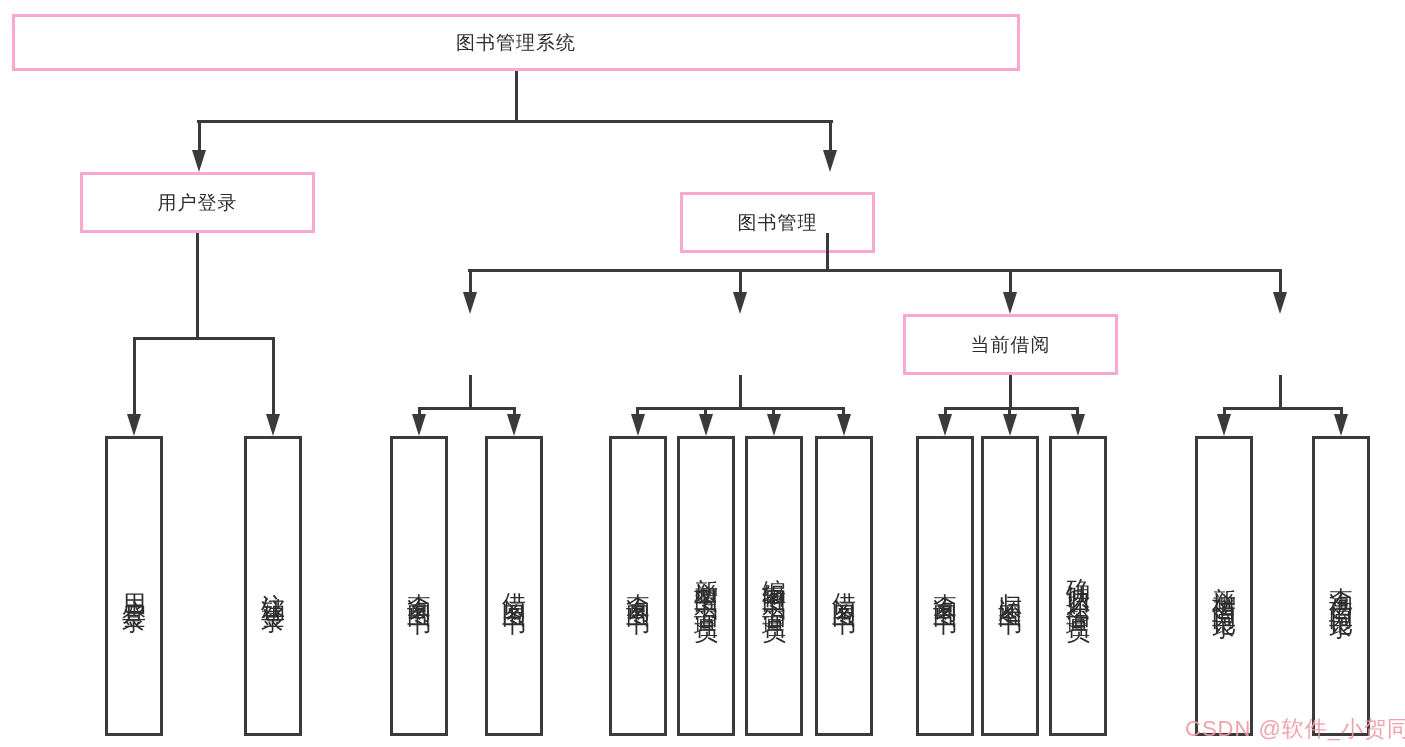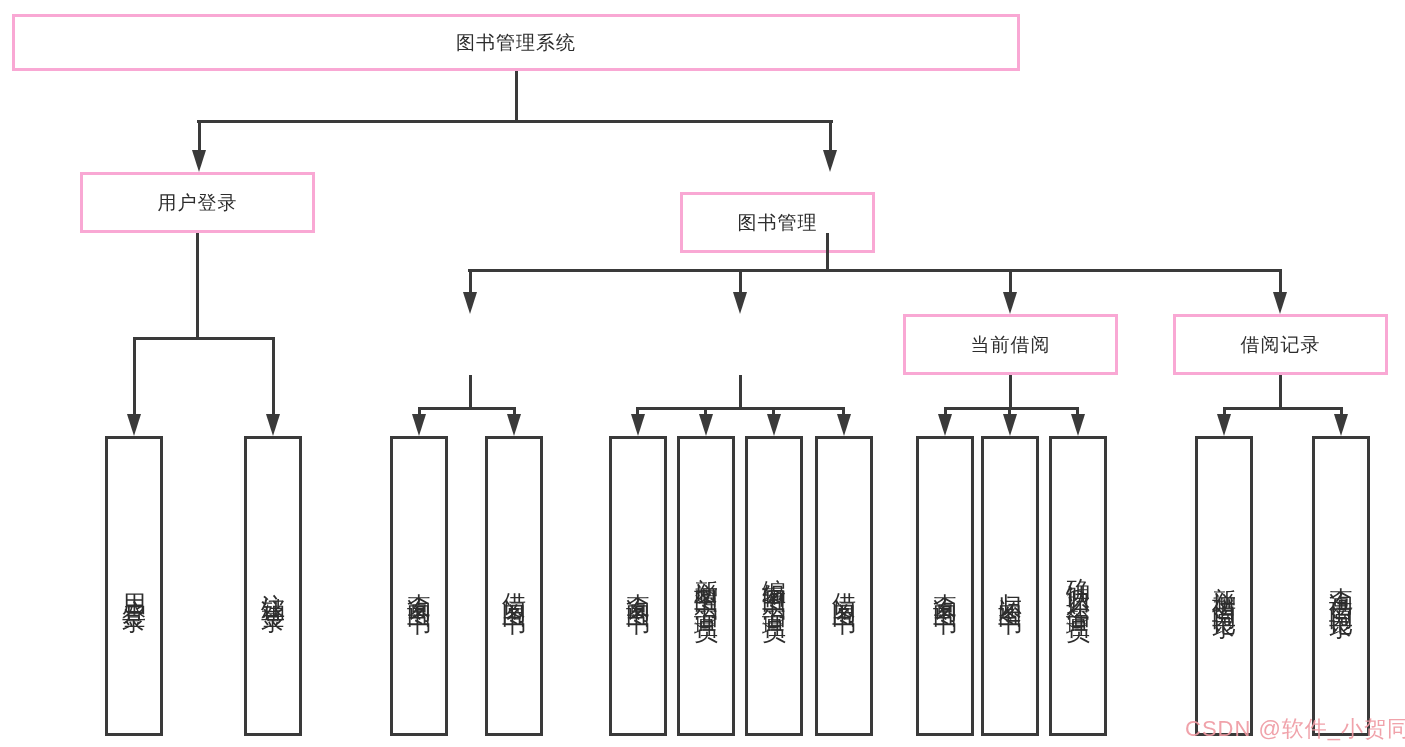--- a/index.html
+++ b/index.html
@@ -69,23 +69,20 @@
   <div class="arr" style="left:463px;top:292px;"></div>
   <div class="vl" style="left:739px;top:269px;height:25px;"></div>
   <div class="arr" style="left:733px;top:292px;"></div>
   <div class="vl" style="left:1009px;top:269px;height:25px;"></div>
   <div class="arr" style="left:1003px;top:292px;"></div>
   <div class="vl" style="left:1279px;top:269px;height:25px;"></div>
   <div class="arr" style="left:1273px;top:292px;"></div>
 
   <div class="hbox" style="left:903px;top:314px;width:215px;height:61px;">
     <span>当前借阅</span>
-  </div>
-  <div class="hbox" style="left:1173px;top:314px;width:215px;height:61px;">
-    <span>借阅记录</span>
   </div>
 
   <div class="vl" style="left:469px;top:375px;height:34px;"></div>
   <div class="hl" style="left:418px;top:407px;width:97px;"></div>
   <div class="vl" style="left:418px;top:407px;height:10px;"></div>
   <div class="arr" style="left:412px;top:414px;"></div>
   <div class="vl" style="left:513px;top:407px;height:10px;"></div>
   <div class="arr" style="left:507px;top:414px;"></div>
 
   <div class="vl" style="left:739px;top:375px;height:34px;"></div>

